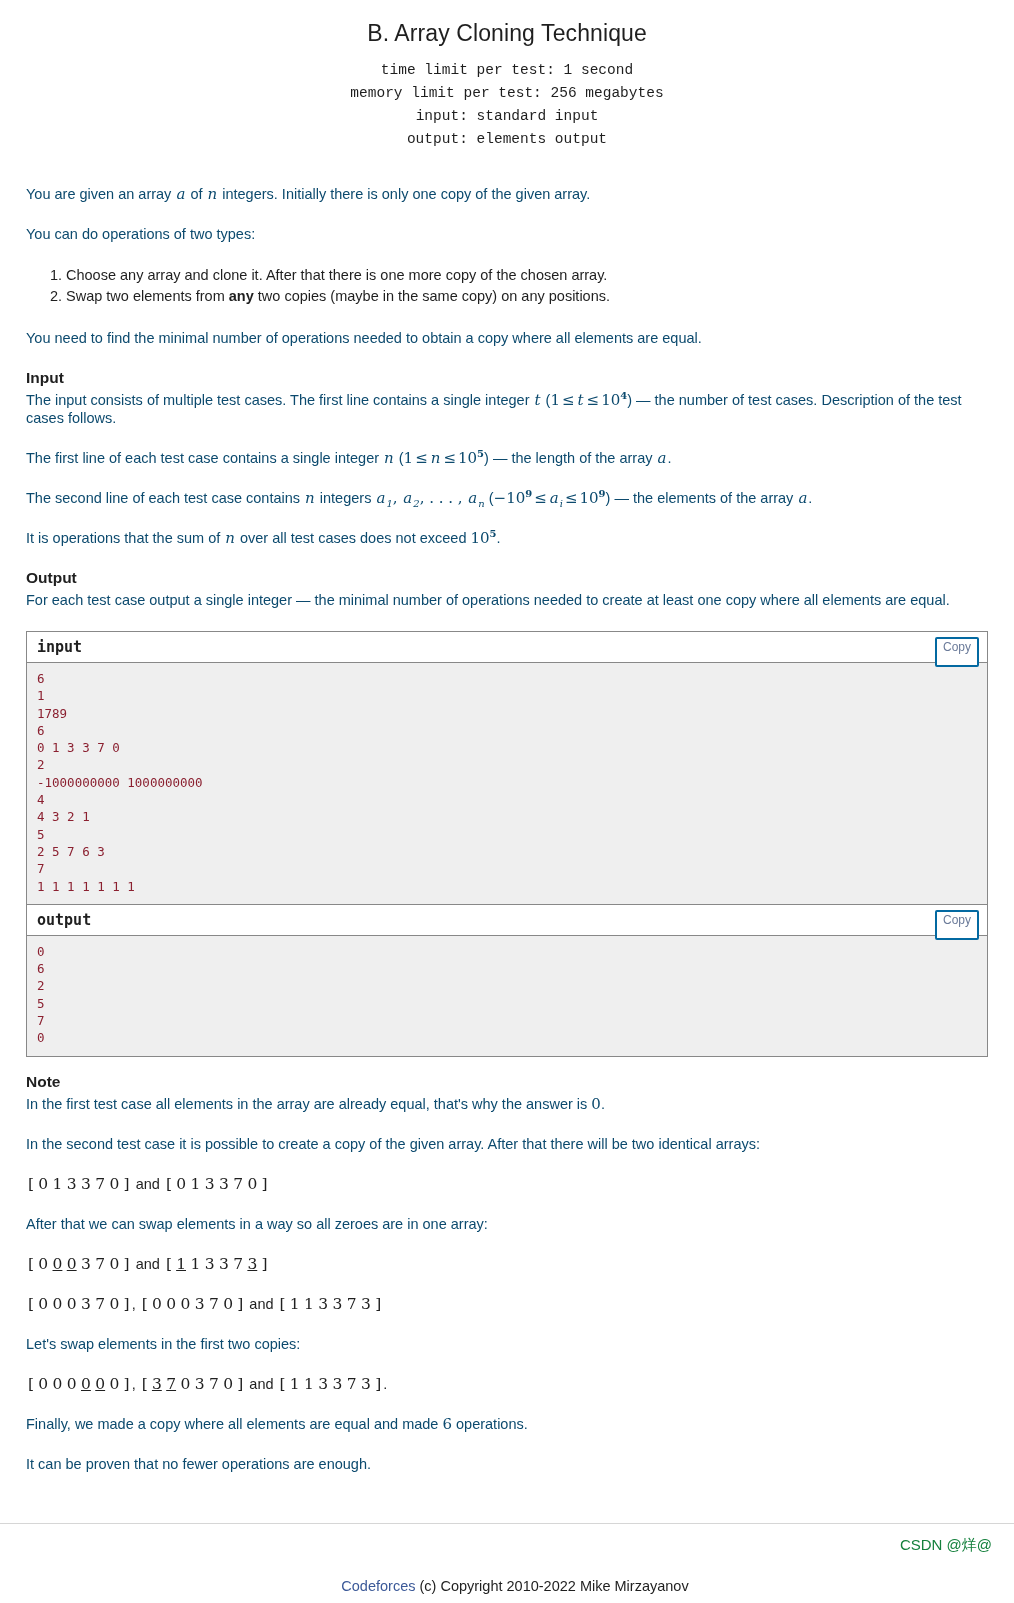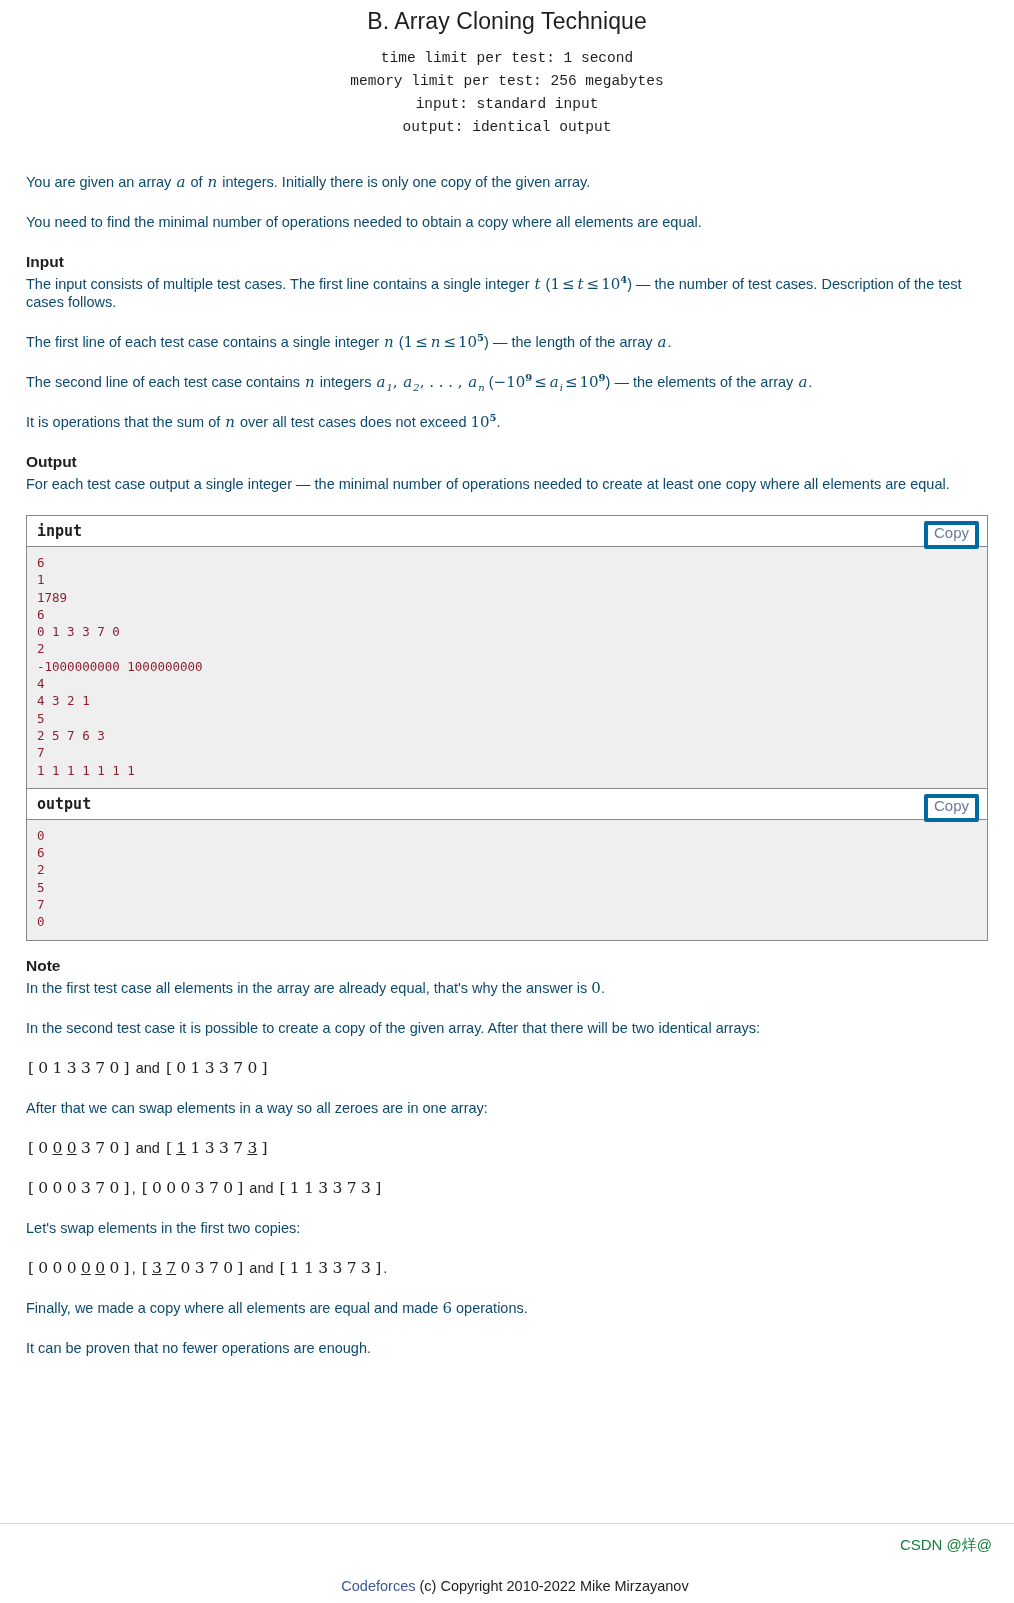--- a/index.html
+++ b/index.html
@@ -19,21 +19,21 @@
   .page {
     position: relative;
     width: 1014px;
     height: 1603px;
     box-sizing: border-box;
   }
 
   
   .problem-header {
     text-align: center;
-    padding-top: 8px;
+    padding-top: 20px;
   }
   .problem-title {
     font-size: 23px;
     font-weight: normal;
     color: #1f1f1f;
     margin: 0 0 12px 0;
     letter-spacing: 0.1px;
   }
   .limit-line {
     font-size: 14.5px;
@@ -139,27 +139,27 @@
     font-family: "DejaVu Sans Mono", "Liberation Mono", monospace;
     font-size: 15px;
     font-weight: bold;
     color: #1f1f1f;
     line-height: 18px;
   }
   .copy-btn {
     position: absolute;
     right: 8px;
     top: 5px;
-    font-size: 15px;
+    font-size: 12px;
     font-family: "Liberation Sans", sans-serif;
     color: #6a7a99;
-    border: 4px solid #0369a1;
+    border: 2px solid #0369a1;
     background: #ffffff;
     border-radius: 2px;
-    padding: 2px 6px 6px 6px;
+    padding: 2px 6px 12px 6px;
     line-height: 12px;
     cursor: pointer;
   }
   .sample-pre {
     background: #efefef;
     border-top: 1px solid #888888;
     margin: 0;
     padding: 7px 10px 9px 10px;
     font-family: "DejaVu Sans Mono", "Liberation Mono", monospace;
     font-size: 12.5px;
@@ -205,30 +205,37 @@
 </head>
 <body>
 
 <div class="page">
 
   <div class="problem-header">
     <div class="problem-title">B. Array Cloning Technique</div>
     <div class="limit-line">time limit per test: 1 second</div>
     <div class="limit-line">memory limit per test: 256 megabytes</div>
     <div class="limit-line">input: standard input</div>
-    <div class="limit-line">output: identical output</div>
+    <div class="limit-line">output: elements output</div>
   </div>
 
   <div class="content">
 
     <p class="para" style="margin-top:34px;">
       <span>You are given an array </span><span class="mi">a</span><span> of </span><span class="mi">n</span><span> integers. Initially there is only one copy of the given array.</span>
     </p>
 
-
+    <p class="para">You can do operations of two types:</p>
+
+    <ol class="oplist">
+      <li>Choose any array and clone it. After that there is one more copy of the chosen array.</li>
+      <li>
+        <span>Swap two elements from </span><b class="strong">any</b><span> two copies (maybe in the same copy) on any positions.</span>
+      </li>
+    </ol>
 
     <p class="para">You need to find the minimal number of operations needed to obtain a copy where all elements are equal.</p>
 
     <div class="section-title">Input</div>
     <p class="para">
       <span>The input consists of multiple test cases. The first line contains a single integer </span><span class="mi">t</span><span> (</span><span class="mn">1</span><span class="mop">≤</span><span class="mi">t</span><span class="mop">≤</span><span class="mn">10</span><sup class="mexp">4</sup><span>) — the number of test cases. Description of the test cases follows.</span>
     </p>
 
     <p class="para">
       <span>The first line of each test case contains a single integer </span><span class="mi">n</span><span> (</span><span class="mn">1</span><span class="mop">≤</span><span class="mi">n</span><span class="mop">≤</span><span class="mn">10</span><sup class="mexp">5</sup><span>) — the length of the array </span><span class="mi">a</span><span>.</span>

